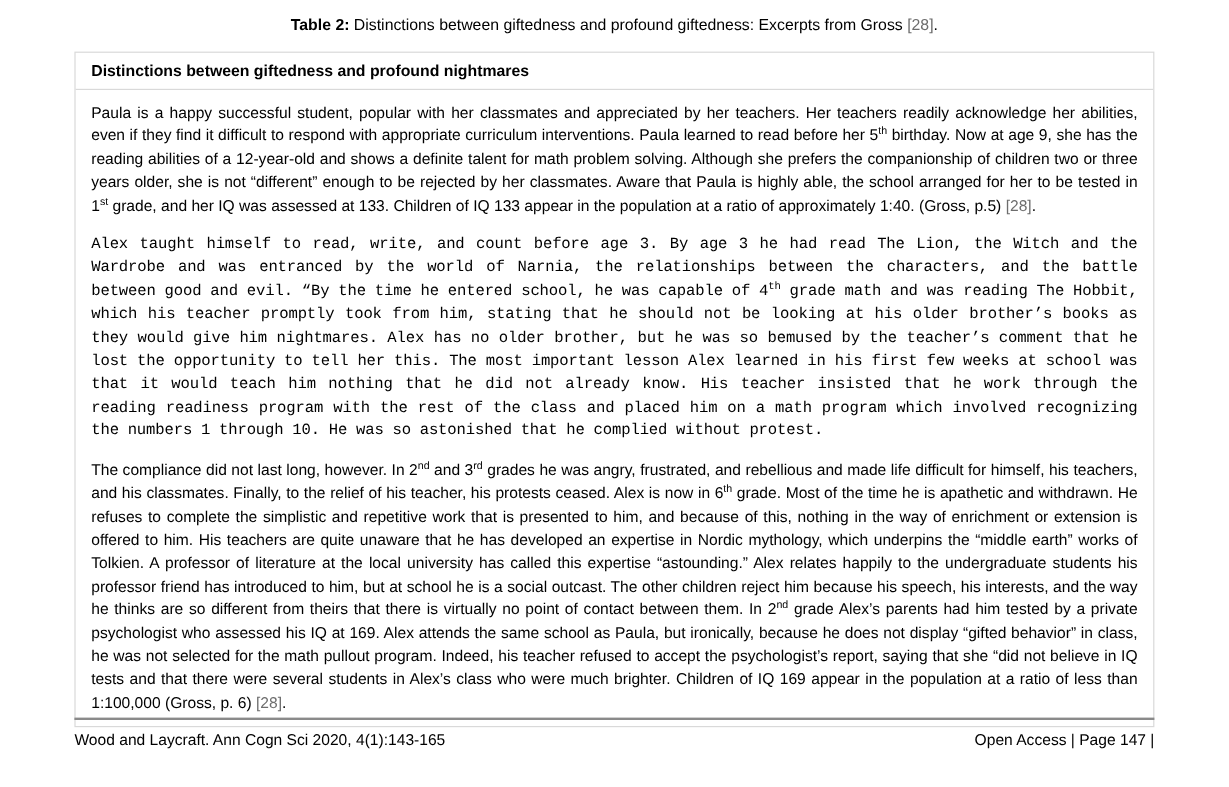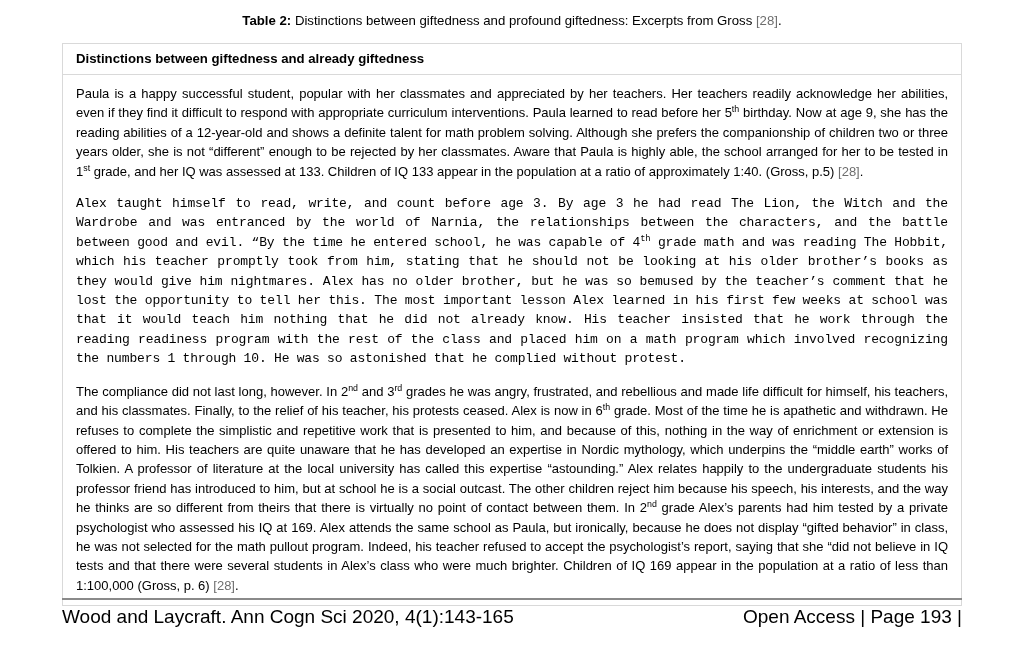--- a/index.html
+++ b/index.html
@@ -94,48 +94,48 @@
     border-top: 2px solid #8a8a8a;
   }
   .footer {
     position: absolute;
     left: 62px;
     top: 608px;
     width: 900px;
     display: flex;
     justify-content: space-between;
     align-items: baseline;
-    font-size: 19px;
+    font-size: 13px;
     line-height: 18px;
     gap: 24px;
   }
   .footer-left {
     white-space: nowrap;
   }
   .footer-right {
     white-space: nowrap;
   }
 </style>
 </head>
 <body>
 
 <div class="page">
 
   <div class="caption">
     <span class="cap-label">Table 2:</span><span> Distinctions between giftedness and profound giftedness: Excerpts from Gross </span><span class="cap-ref">[28]</span><span>.</span>
   </div>
 
   <div class="tbl">
-    <div class="tbl-head">Distinctions between giftedness and already giftedness</div>
+    <div class="tbl-head">Distinctions between giftedness and profound nightmares</div>
     <div class="tbl-body">
       <p class="para">Paula is a happy successful student, popular with her classmates and appreciated by her teachers. Her teachers readily acknowledge her abilities, even if they find it difficult to respond with appropriate curriculum interventions. Paula learned to read before her 5<sup>th</sup> birthday. Now at age 9, she has the reading abilities of a 12-year-old and shows a definite talent for math problem solving. Although she prefers the companionship of children two or three years older, she is not “different” enough to be rejected by her classmates. Aware that Paula is highly able, the school arranged for her to be tested in 1<sup>st</sup> grade, and her IQ was assessed at 133. Children of IQ 133 appear in the population at a ratio of approximately 1:40. (Gross, p.5) <span class="ref">[28]</span>.</p>
       <p class="para tight">Alex taught himself to read, write, and count before age 3. By age 3 he had read The Lion, the Witch and the Wardrobe and was entranced by the world of Narnia, the relationships between the characters, and the battle between good and evil. “By the time he entered school, he was capable of 4<sup>th</sup> grade math and was reading The Hobbit, which his teacher promptly took from him, stating that he should not be looking at his older brother’s books as they would give him nightmares. Alex has no older brother, but he was so bemused by the teacher’s comment that he lost the opportunity to tell her this. The most important lesson Alex learned in his first few weeks at school was that it would teach him nothing that he did not already know. His teacher insisted that he work through the reading readiness program with the rest of the class and placed him on a math program which involved recognizing the numbers 1 through 10. He was so astonished that he complied without protest.</p>
       <p class="para">The compliance did not last long, however. In 2<sup>nd</sup> and 3<sup>rd</sup> grades he was angry, frustrated, and rebellious and made life difficult for himself, his teachers, and his classmates. Finally, to the relief of his teacher, his protests ceased. Alex is now in 6<sup>th</sup> grade. Most of the time he is apathetic and withdrawn. He refuses to complete the simplistic and repetitive work that is presented to him, and because of this, nothing in the way of enrichment or extension is offered to him. His teachers are quite unaware that he has developed an expertise in Nordic mythology, which underpins the “middle earth” works of Tolkien. A professor of literature at the local university has called this expertise “astounding.” Alex relates happily to the undergraduate students his professor friend has introduced to him, but at school he is a social outcast. The other children reject him because his speech, his interests, and the way he thinks are so different from theirs that there is virtually no point of contact between them. In 2<sup>nd</sup> grade Alex’s parents had him tested by a private psychologist who assessed his IQ at 169. Alex attends the same school as Paula, but ironically, because he does not display “gifted behavior” in class, he was not selected for the math pullout program. Indeed, his teacher refused to accept the psychologist’s report, saying that she “did not believe in IQ tests and that there were several students in Alex’s class who were much brighter. Children of IQ 169 appear in the population at a ratio of less than 1:100,000 (Gross, p. 6) <span class="ref">[28]</span>.</p>
     </div>
   </div>
 
   <div class="footer-rule"></div>
   <div class="footer">
     <span class="footer-left">Wood and Laycraft. Ann Cogn Sci 2020, 4(1):143-165</span>
-    <span class="footer-right">Open Access | Page 193 |</span>
+    <span class="footer-right">Open Access | Page 147 |</span>
   </div>
 
 </div>
 
 </body></html>

